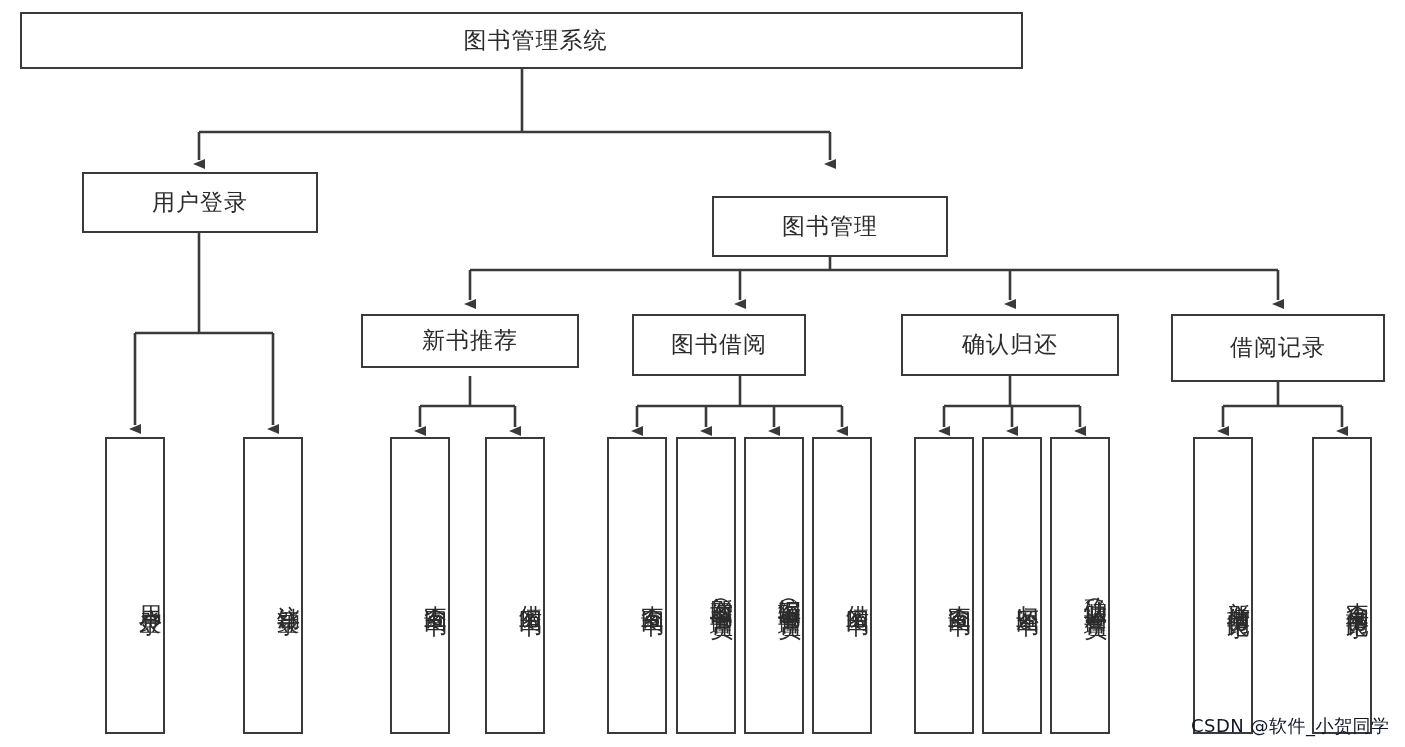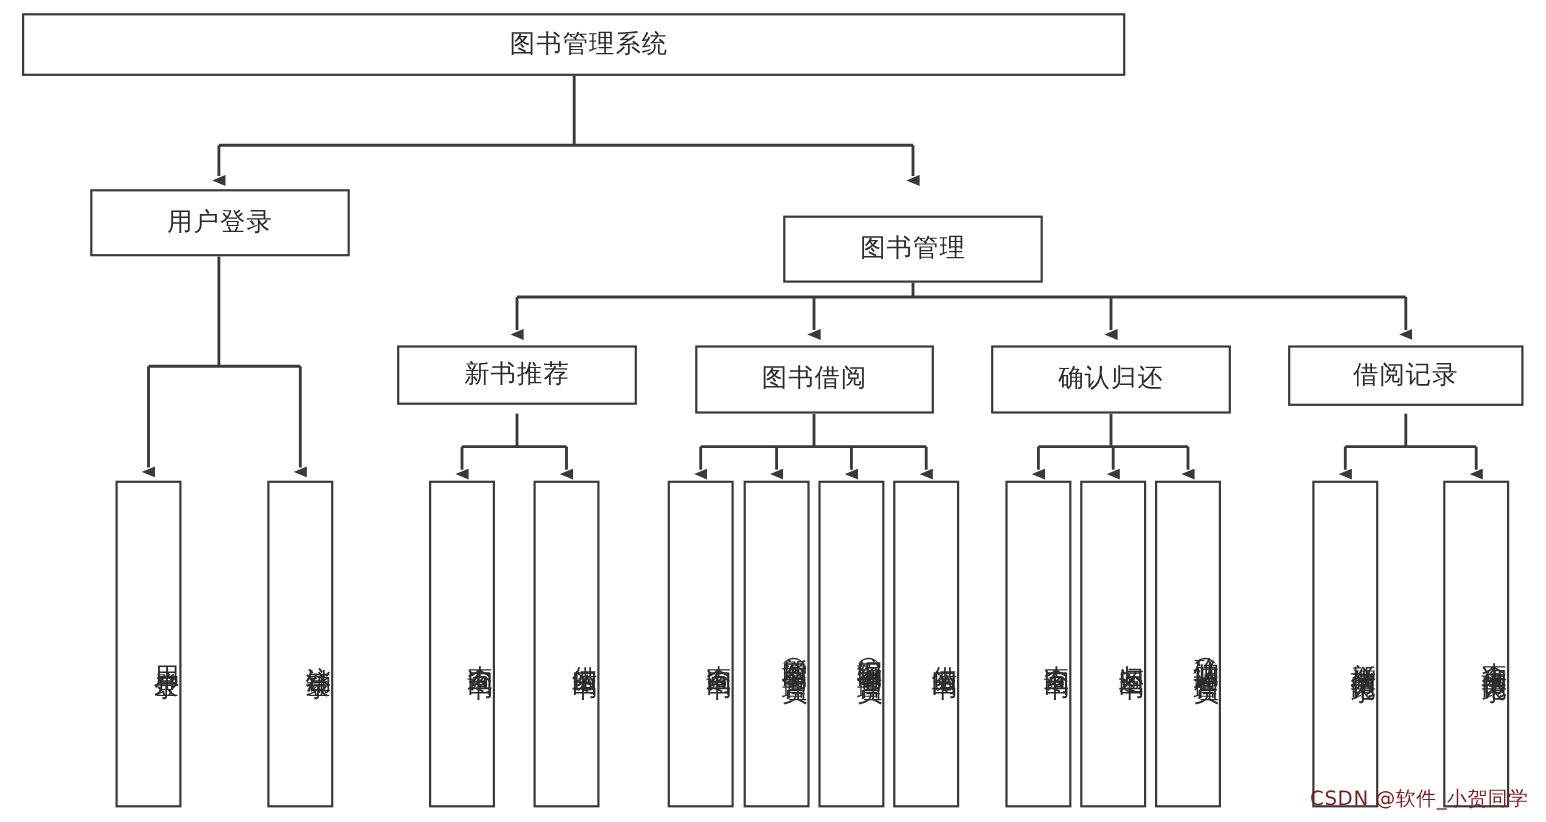--- a/index.html
+++ b/index.html
@@ -55,21 +55,21 @@
     padding-top: 14px;
   }
   .node-v .vtext {
     writing-mode: vertical-rl;
     text-orientation: upright;
     display: block;
   }
   .watermark {
     position: absolute;
     font-size: 18px;
-    color: #7f1d1d;
+    color: #0f172a;
     letter-spacing: 0.5px;
     white-space: nowrap;
     z-index: 3;
   }
 </style>
 </head>
 <body>
 
 <div id="canvas">
 
@@ -130,27 +130,27 @@
   <div class="node node-h" style="left:82px; top:172px; width:236px; height:61px;">
     <span>用户登录</span>
   </div>
   <div class="node node-h" style="left:712px; top:172px; width:236px; height:61px;margin-top:24px;">
     <span>图书管理</span>
   </div>
 
   <div class="node node-h" style="left:361px; top:314px; width:218px; height:54px;">
     <span>新书推荐</span>
   </div>
-  <div class="node node-h" style="left:632px; top:314px; width:217px; height:62px;">
+  <div class="node node-h" style="left:632px; top:314px; width:174px; height:62px;">
     <span>图书借阅</span>
   </div>
   <div class="node node-h" style="left:901px; top:314px; width:218px; height:62px;">
     <span>确认归还</span>
   </div>
-  <div class="node node-h" style="left:1171px; top:314px; width:214px; height:55px;">
+  <div class="node node-h" style="left:1171px; top:314px; width:214px; height:68px;">
     <span>借阅记录</span>
   </div>
 
   <div class="node node-v" style="left:105px; top:437px; width:60px; height:297px;">
     <span class="vtext">用户登录</span>
   </div>
   <div class="node node-v" style="left:243px; top:437px; width:60px; height:297px;">
     <span class="vtext">注销登录</span>
   </div>
 

